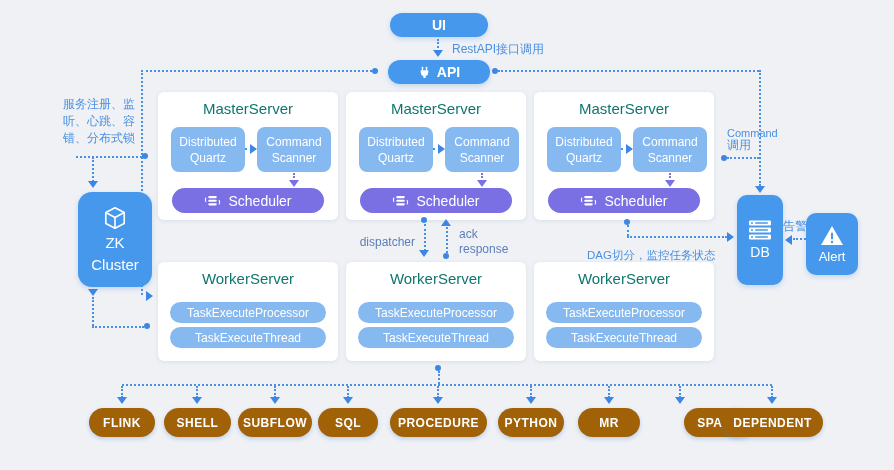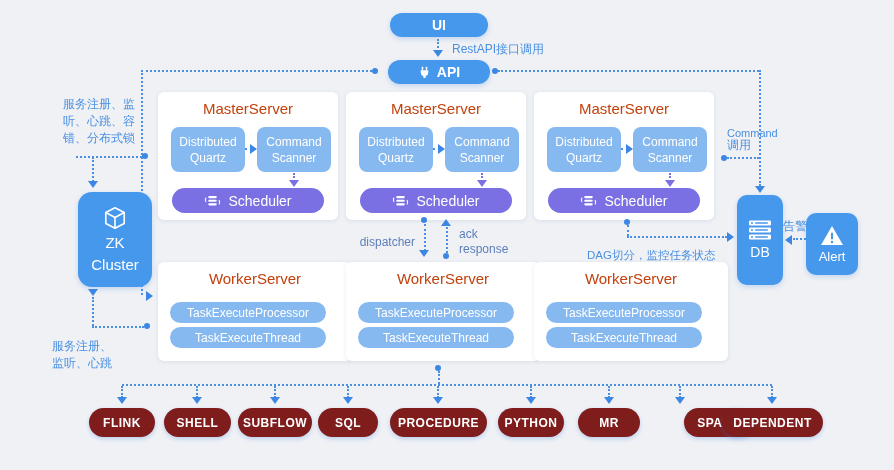--- a/index.html
+++ b/index.html
@@ -25,38 +25,38 @@
   .pilltop{border-radius:12px;font-size:14px;font-weight:bold;gap:6px;}
   #ui-node{left:390px;top:13px;width:98px;height:24px;}
   #api-node{left:388px;top:60px;width:102px;height:24px;}
   #zk-node{left:78px;top:192px;width:74px;height:95px;border-radius:14px;flex-direction:column;font-size:15px;line-height:20px;gap:2px;}
   #db-node{left:737px;top:195px;width:46px;height:90px;border-radius:10px;flex-direction:column;font-size:14px;gap:4px;}
   #alert-node{left:806px;top:213px;width:52px;height:62px;border-radius:10px;flex-direction:column;font-size:13px;gap:3px;}
 
   
   .card{position:absolute;width:180px;background:#ffffff;border-radius:6px;box-shadow:0 1px 4px rgba(120,140,170,.18);}
   .m-card{top:92px;height:128px;}
-  .w-card{top:262px;height:99px;padding-left:14px;}
+  .w-card{top:262px;height:99px;}
   .cx1{left:158px;} .cx2{left:346px;} .cx3{left:534px;}
-  .card-title{position:absolute;top:8px;left:0;width:100%;text-align:center;color:#c2410c;font-size:15px;}
+  .card-title{position:absolute;top:8px;left:0;width:100%;text-align:center;color:#0f766e;font-size:15px;}
   .sub-box{position:absolute;top:35px;width:74px;height:45px;background:#87b9f1;border-radius:8px;color:#fff;
            font-size:12px;line-height:16px;text-align:center;display:flex;flex-direction:column;align-items:center;justify-content:center;}
   .sub-a{left:13px;} .sub-b{left:99px;}
   .qline{position:absolute;left:87px;top:56px;width:7px;border-top:2px dotted #4a90e2;}
   .qarr{position:absolute;left:92px;top:52px;border-top:5px solid transparent;border-bottom:5px solid transparent;border-left:7px solid #3d87e4;width:0;height:0;}
   .sline{position:absolute;left:135px;top:81px;height:9px;border-left:2px dotted #7a70e3;width:0;}
   .sarr{position:absolute;left:131px;top:88px;border-left:5px solid transparent;border-right:5px solid transparent;border-top:7px solid #7a70e3;width:0;height:0;}
   .sched{position:absolute;left:14px;top:96px;width:152px;height:25px;background:#7a70e3;border-radius:13px;color:#fff;
          font-size:14px;display:flex;align-items:center;justify-content:center;gap:7px;}
   .w-pill{position:absolute;left:12px;width:156px;height:21px;background:#87b9f1;border-radius:11px;color:#fff;
           font-size:12px;display:flex;align-items:center;justify-content:center;}
   .w-p1{top:40px;} .w-p2{top:65px;}
 
   
-  .task{position:absolute;top:408px;height:29px;background:#7f1d1d;border-radius:15px;color:#fff;
+  .task{position:absolute;top:408px;height:29px;background:#a16207;border-radius:15px;color:#fff;
         font-weight:bold;font-size:12px;display:flex;align-items:center;justify-content:center;letter-spacing:.5px;
         box-shadow:0 2px 4px rgba(70,130,220,.3);}
   .t0{left:89px;width:66px;}  .t1{left:164px;width:67px;} .t2{left:238px;width:74px;text-align:right;}
   .t3{left:318px;width:60px;} .t4{left:390px;width:97px;} .t5{left:498px;width:66px;}
   .t6{left:578px;width:62px;} .t7{left:684px;width:70px;} .t8{left:722px;width:101px;}
   svg{display:block;}
 </style>
 </head>
 <body>
 
@@ -115,24 +115,20 @@
       </svg>
     </span>
     <span>ZK</span>
     <span>Cluster</span>
   </div>
 
   <div class="arr down" style="left:88px;top:289px;"></div>
   <div class="dv" style="left:92px;top:297px;height:29px;"></div>
   <div class="dh" style="left:92px;top:326px;width:52px;"></div>
   <div class="dot" style="left:144px;top:323px;"></div>
-  <div class="note" style="left:52px;top:338px;">
-    <div>服务注册、</div>
-    <div>监听、心跳</div>
-  </div>
 
   <div class="card m-card cx1">
     <div class="card-title">MasterServer</div>
     <div class="sub-box sub-a">
       <span>Distributed</span>
         <span>Quartz</span>
     </div>
     <div class="qline"></div>
       <div class="qarr"></div>
     <div class="sub-box sub-b">

